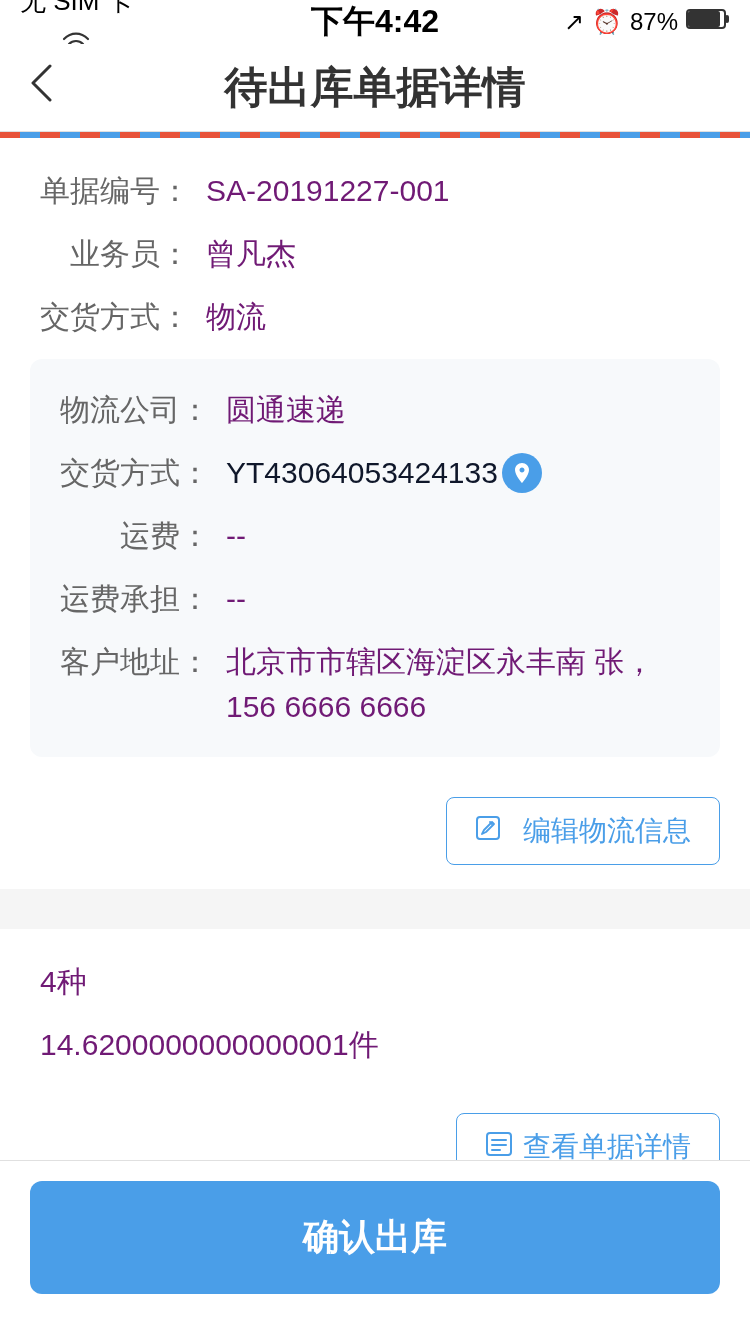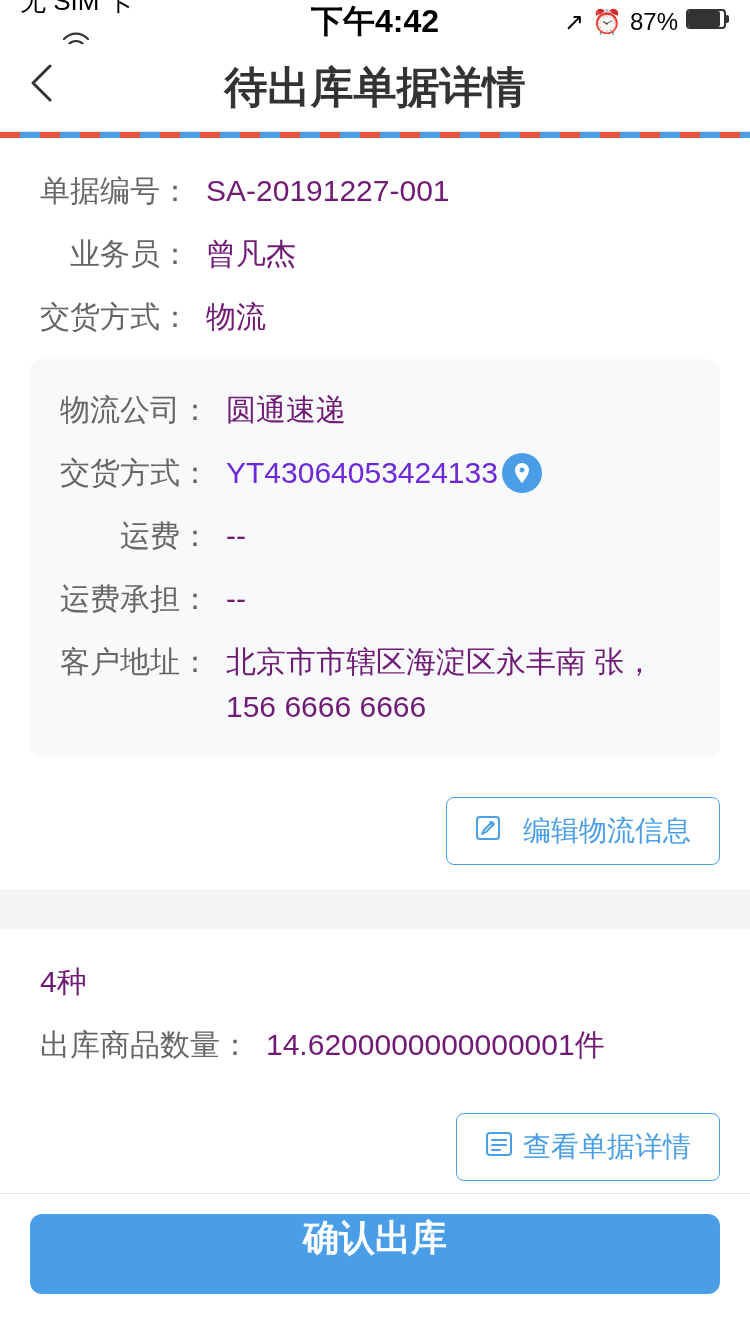--- a/index.html
+++ b/index.html
@@ -128,21 +128,21 @@
       min-width: 150px;
       text-align: right;
       margin-right: 16px;
       flex-shrink: 0;
     }
     .info-value {
       color: #701a75;
       flex: 1;
     }
     .info-value.tracking {
-      color: #6d28d9;
+      color: #0f172a;
       display: flex;
       align-items: center;
       gap: 4px;
     }
     .location-icon {
       width: 40px;
       height: 40px;
       background: #4a9ee8;
       border-radius: 50%;
       display: inline-flex;
@@ -224,29 +224,30 @@
       position: fixed;
       bottom: 0;
       left: 0;
       width: 750px;
       padding: 20px 30px 40px;
       background: #fff;
       border-top: 1px solid #e0e0e0;
     }
     .confirm-btn {
       width: 100%;
-      height: 80px;
+      height: 113px;
       background: #4a9ee8;
       border-radius: 12px;
       border: none;
       color: #fff;
       font-size: 36px;
       font-weight: 600;
       cursor: pointer;
       display: flex;
+      align-items: center;
       justify-content: center;
     }
 
     .main-content {
       padding-bottom: 180px;
     }
   </style>
 </head>
 <body>
 
@@ -350,21 +351,20 @@
     </button>
   </div>
 
   <div style="height:20px; background:#f5f5f5;"></div>
 
   <div class="stats-section">
     <div class="info-row">
       <span class="info-value">4种</span>
     </div>
     <div class="info-row">
-      <span class="info-label" style="min-width:200px;">出库商品数量：</span>
       <span class="info-value">14.6200000000000001件</span>
     </div>
   </div>
 
   <div class="view-btn-row">
     <button class="view-btn">
       <span>
         <svg width="28" height="26" viewBox="0 0 28 26" fill="none">
           <rect x="2" y="2" width="24" height="22" rx="3" stroke="#4a9ee8" stroke-width="2" fill="none"></rect>
           <line x1="7" y1="9" x2="21" y2="9" stroke="#4a9ee8" stroke-width="2" stroke-linecap="round"></line>

